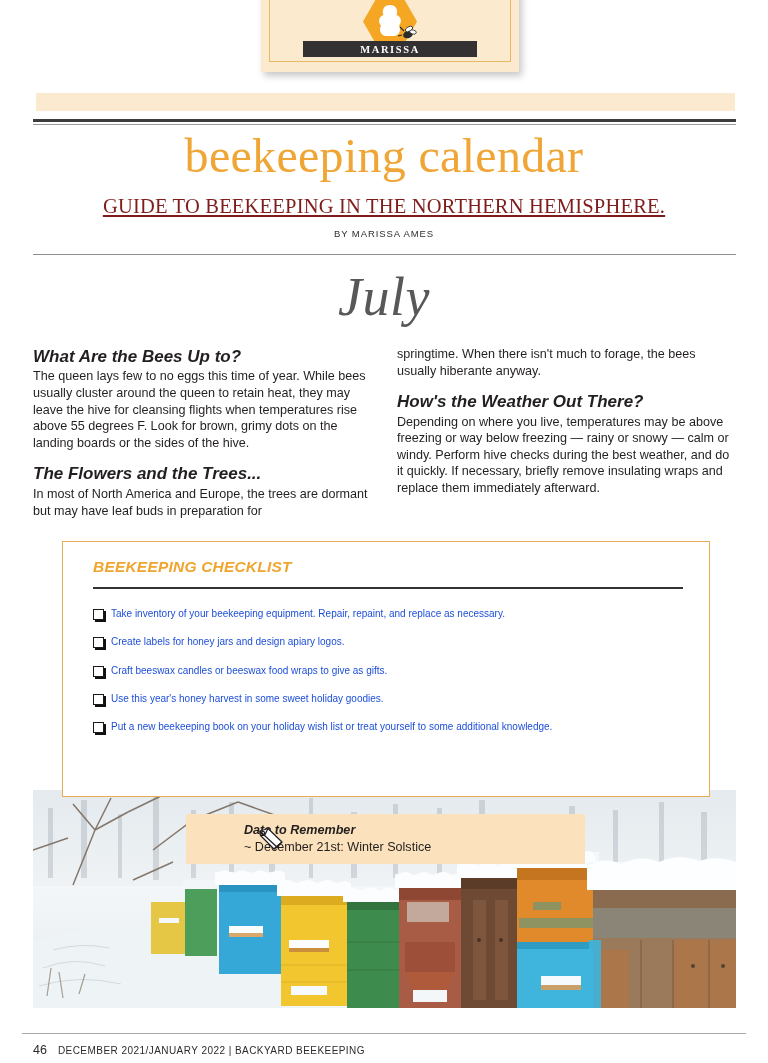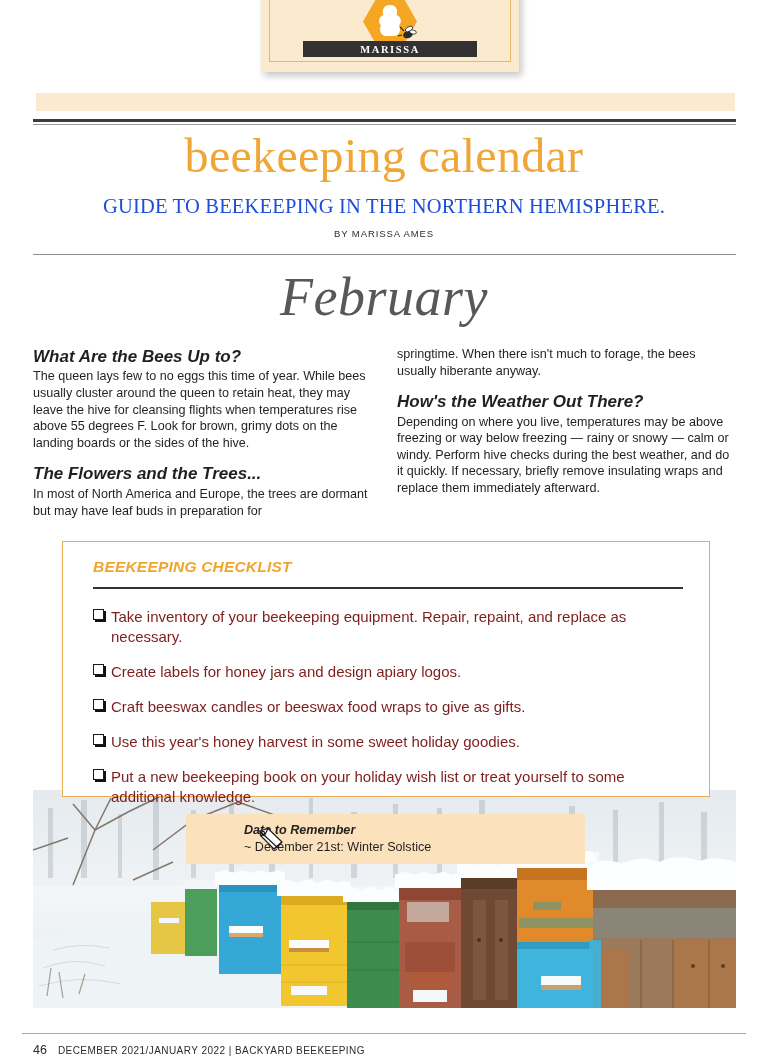--- a/index.html
+++ b/index.html
@@ -89,22 +89,23 @@
     letter-spacing: 0.3px;
     line-height: 1.15;
   }
   .masthead-sub {
     position: absolute;
     left: 0; top: 195px;
     width: 768px;
     text-align: center;
     font-family: "Liberation Serif", serif;
     font-size: 20.5px;
-    color: #1d4ed8;
+    color: #7f1d1d;
     letter-spacing: 0.2px;
+    text-decoration: underline;
   }
   .byline {
     position: absolute;
     left: 0; top: 228px;
     width: 768px;
     text-align: center;
     font-size: 9.5px;
     color: #2e2e2e;
     letter-spacing: 0.9px;
   }
@@ -179,23 +180,24 @@
   .checklist-rule {
     margin-top: 11px;
     height: 2px;
     background: #333132;
   }
   .check-items { margin-top: 18px; }
   .check-item {
     display: flex;
     align-items: flex-start;
     margin-bottom: 15px;
-    font-size: 15px;
+    font-size: 10px;
     line-height: 1.33;
-    color: #7f1d1d;
+    color: #1d4ed8;
+    text-align: right;
   }
   .checkbox {
     flex: 0 0 auto;
     width: 11px; height: 11px;
     border: 1.6px solid #1a1a1a;
     background: #ffffff;
     margin-right: 7px;
     margin-top: 2px;
     box-shadow: 2px 2px 0 #111111;
   }
@@ -278,21 +280,21 @@
 
 <div class="cream-band"></div>
 <div class="rule-thick"></div>
 <div class="rule-thin-under"></div>
 
 <div class="masthead-title">beekeeping calendar</div>
 <div class="masthead-sub">GUIDE TO BEEKEEPING IN THE NORTHERN HEMISPHERE.</div>
 <div class="byline">BY MARISSA AMES</div>
 <div class="rule-byline"></div>
 
-<div class="month">February</div>
+<div class="month">July</div>
 
 <div class="col col-left">
   <p>
     <span class="sub-head">What Are the Bees Up to?</span><br>
     <span>The queen lays few to no eggs this time of year. While bees usually cluster around the queen to retain heat, they may leave the hive for cleansing flights when temperatures rise above 55 degrees F. Look for brown, grimy dots on the landing boards or the sides of the hive.</span>
   </p>
   <p class="gap">
     <span class="sub-head">The Flowers and the Trees...</span><br>
     <span>In most of North America and Europe, the trees are dormant but may have leaf buds in preparation for</span>
   </p>

